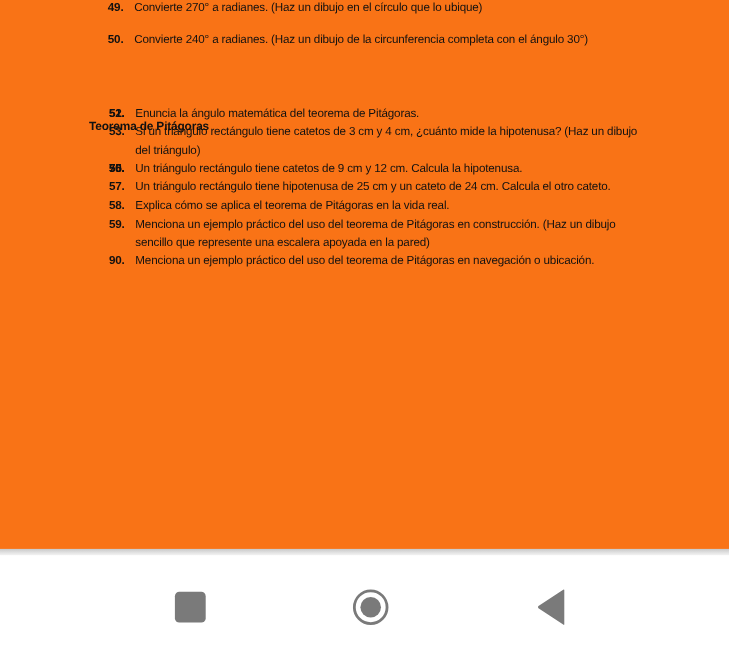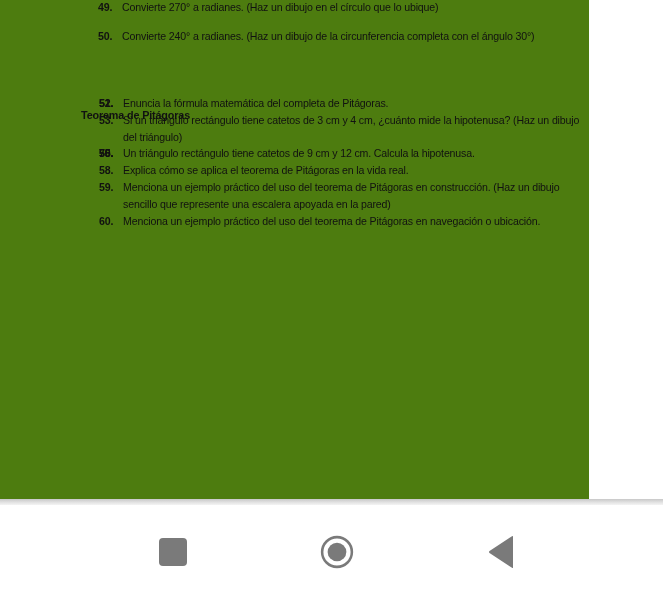--- a/index.html
+++ b/index.html
@@ -14,23 +14,23 @@
     }
     .viewport {
       position: relative;
       width: 663px;
       height: 601px;
     }
     .doc {
       position: absolute;
       left: 0;
       top: 0;
-      width: 589px;
+      width: 663px;
       height: 500px;
-      background: #4d7c0f;
+      background: #f97316;
     }
     .q-list {
       position: absolute;
       left: 0;
       margin: 0;
       padding: 0;
       list-style: none;
     }
     .q {
       position: relative;
@@ -101,46 +101,50 @@
     </ol>
 
     <div class="section-title">Teorema de Pitágoras</div>
 
     <ol class="q-list" style="top:95px; left:99px;">
       <li class="q">
         <span class="num">51.</span>
       </li>
       <li class="q">
         <span class="num">52.</span>
-        <span>Enuncia la fórmula matemática del completa de Pitágoras.</span>
+        <span>Enuncia la ángulo matemática del teorema de Pitágoras.</span>
       </li>
       <li class="q">
         <span class="num">53.</span>
         <span>Si un triángulo rectángulo tiene catetos de 3 cm y 4 cm, ¿cuánto mide la hipotenusa? (Haz un dibujo del triángulo)</span>
       </li>
       <li class="q">
         <span class="num">70.</span>
       </li>
       <li class="q">
         <span class="num">55.</span>
       </li>
       <li class="q">
         <span class="num">56.</span>
         <span>Un triángulo rectángulo tiene catetos de 9 cm y 12 cm. Calcula la hipotenusa.</span>
       </li>
       <li class="q">
+        <span class="num">57.</span>
+        <span>Un triángulo rectángulo tiene hipotenusa de 25 cm y un cateto de 24 cm. Calcula el otro cateto.</span>
+      </li>
+      <li class="q">
         <span class="num">58.</span>
         <span>Explica cómo se aplica el teorema de Pitágoras en la vida real.</span>
       </li>
       <li class="q">
         <span class="num">59.</span>
         <span>Menciona un ejemplo práctico del uso del teorema de Pitágoras en construcción. (Haz un dibujo sencillo que represente una escalera apoyada en la pared)</span>
       </li>
       <li class="q">
-        <span class="num">60.</span>
+        <span class="num">90.</span>
         <span>Menciona un ejemplo práctico del uso del teorema de Pitágoras en navegación o ubicación.</span>
       </li>
     </ol>
   </div>
 
   <div class="divider"></div>
 
   <div class="navbar">
     <div class="nav-btn" style="left:156px;">
       <svg width="30" height="30" viewBox="0 0 30 30">

